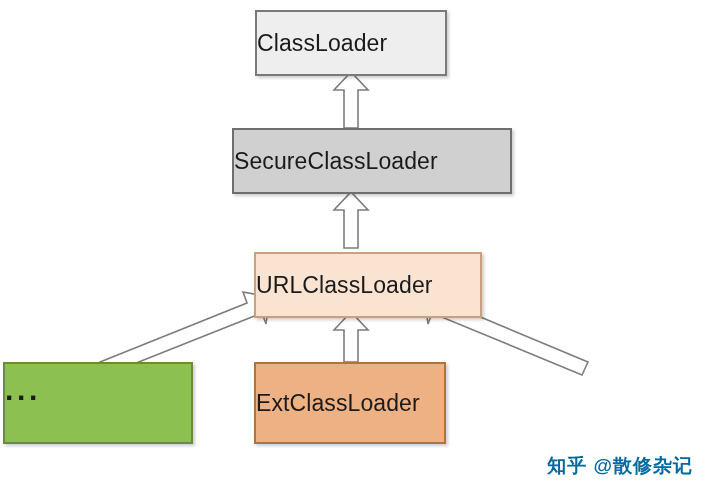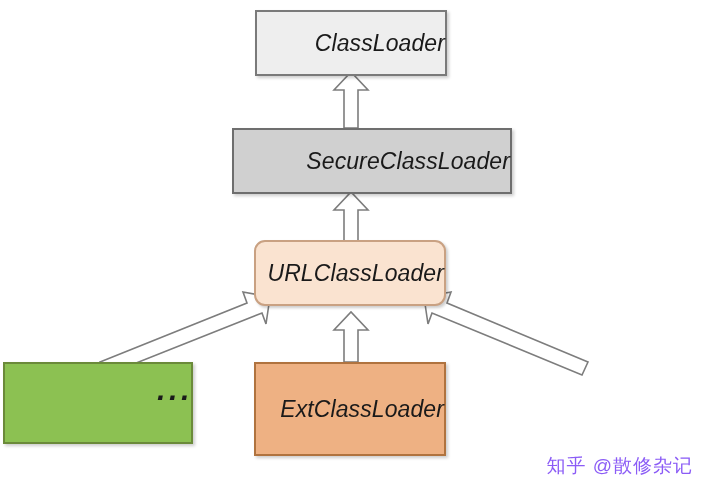--- a/index.html
+++ b/index.html
@@ -24,62 +24,62 @@
     top: 0;
     width: 705px;
     height: 487px;
     pointer-events: none;
   }
   .node {
     position: absolute;
     box-sizing: border-box;
     display: flex;
     align-items: center;
-    justify-content: flex-end;
+    justify-content: flex-start;
     border-style: solid;
     border-width: 2px;
     z-index: 3;
     box-shadow: 2px 2px 3px rgba(0,0,0,0.20);
-    font-style: italic;
   }
   .node-label {
     font-size: 23px;
     line-height: 1;
     color: #1a1a1a;
     letter-spacing: 0.1px;
     white-space: nowrap;
     text-align: center;
   }
   .node-label.ellipsis {
     font-size: 30px;
     font-weight: bold;
     letter-spacing: 2px;
     position: relative;
     top: -5px;
   }
 
   
   #node-classloader        { left: 255px; top: 10px;  width: 192px; height: 66px; }
   #node-secureclassloader  { left: 232px; top: 128px; width: 280px; height: 66px; }
-  #node-urlclassloader     { left: 254px; top: 240px; width: 192px; height: 66px; border-radius: 11px; }
+  #node-urlclassloader     { left: 254px; top: 252px; width: 228px; height: 66px; }
   #node-ellipsis           { left: 3px;   top: 362px; width: 190px; height: 82px; }
-  #node-extclassloader     { left: 254px; top: 362px; width: 192px; height: 94px; }
+  #node-extclassloader     { left: 254px; top: 362px; width: 192px; height: 82px; }
   #node-appclassloader     { left: 476px; top: 362px; width: 222px; height: 82px; }
 
   
   #watermark {
     position: absolute;
     right: 12px;
     bottom: 8px;
     font-size: 19px;
-    color: #8b5cf6;
+    color: #0369a1;
     letter-spacing: 1px;
     z-index: 5;
     white-space: nowrap;
     user-select: none;
+    font-weight: bold;
   }
 </style>
 </head>
 <body>
 
 <div id="diagram-root">
 
   <svg id="edge-layer" viewBox="0 0 705 487" width="705" height="487" xmlns="http://www.w3.org/2000/svg">
 
     <g>

